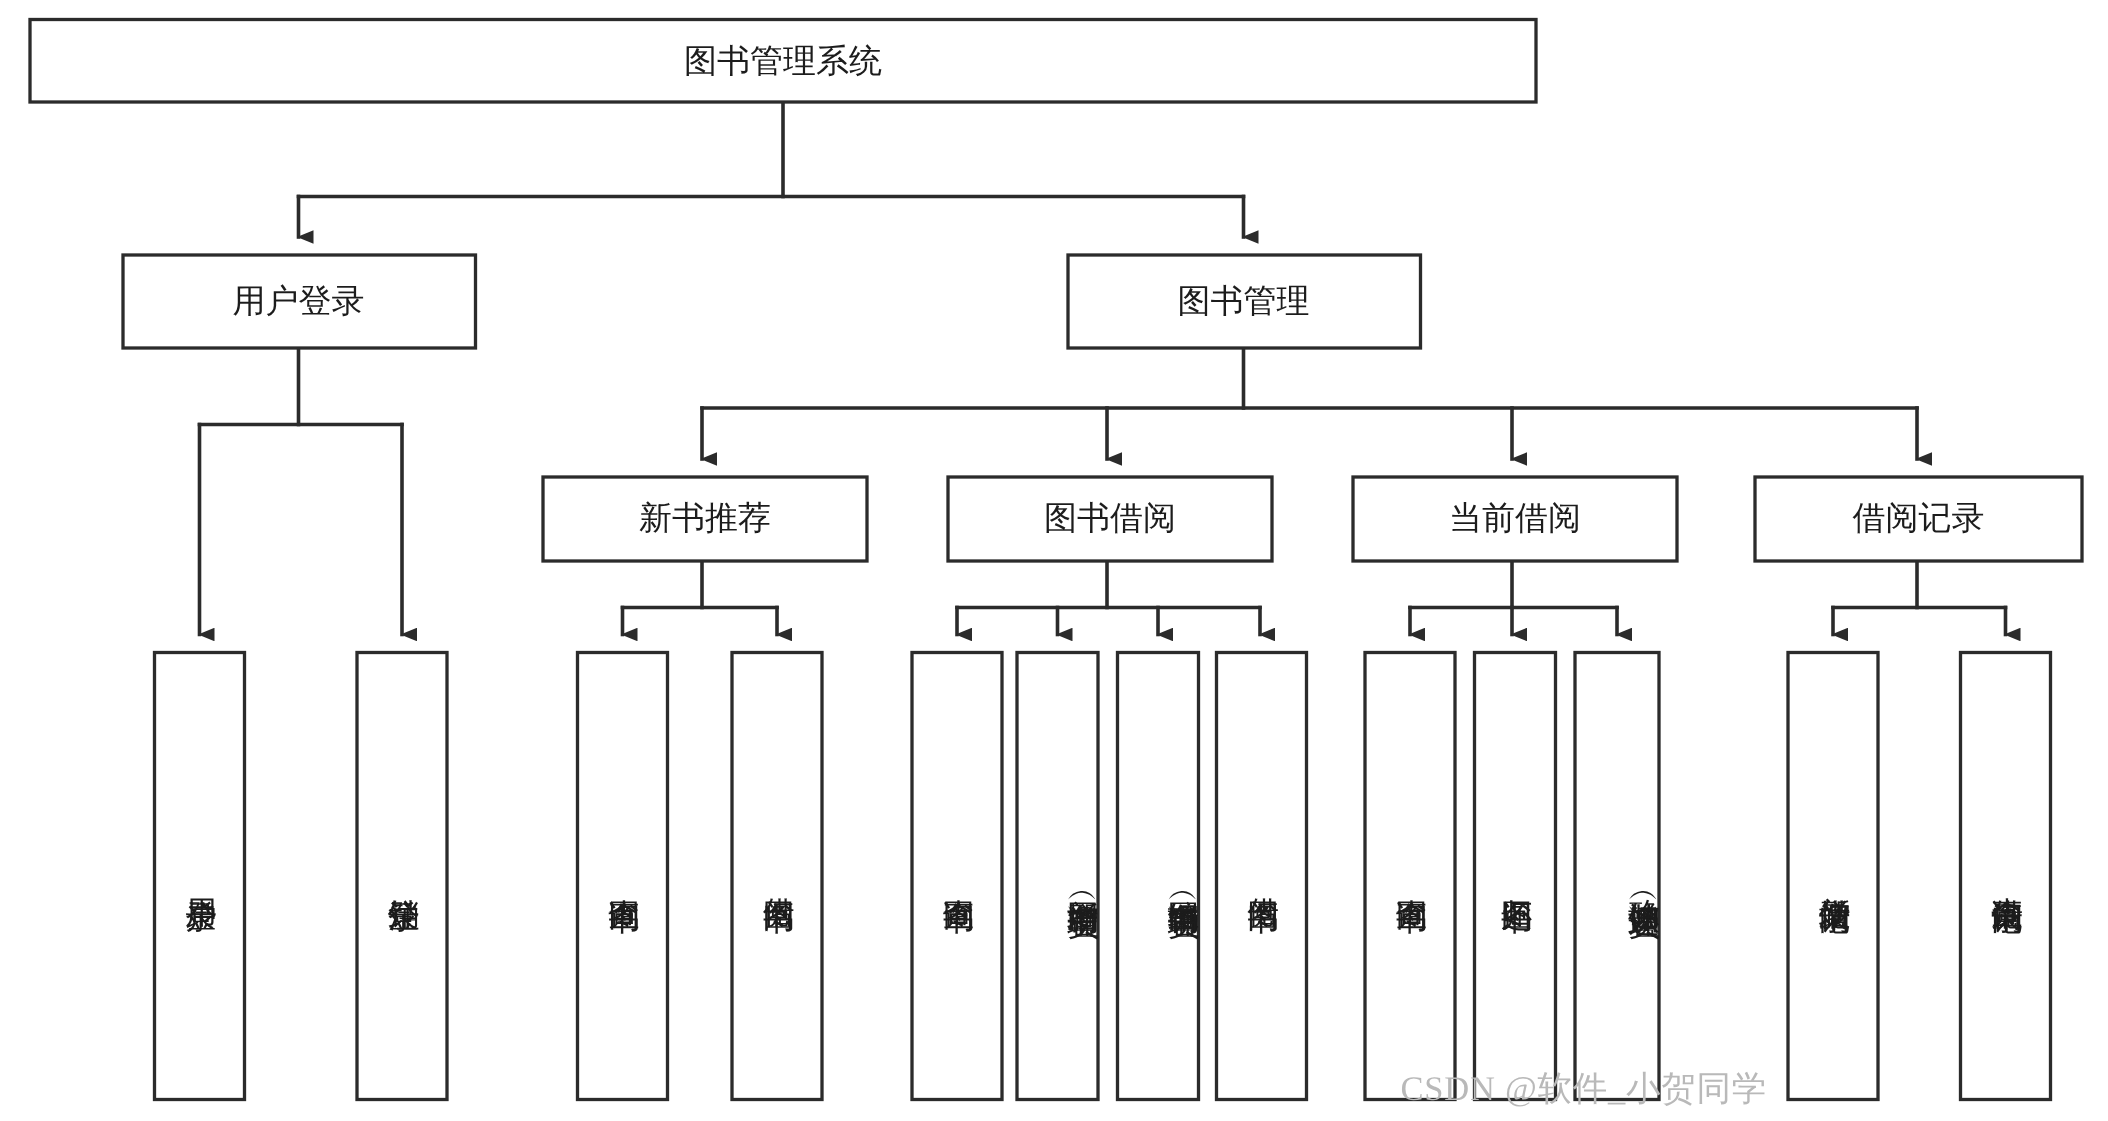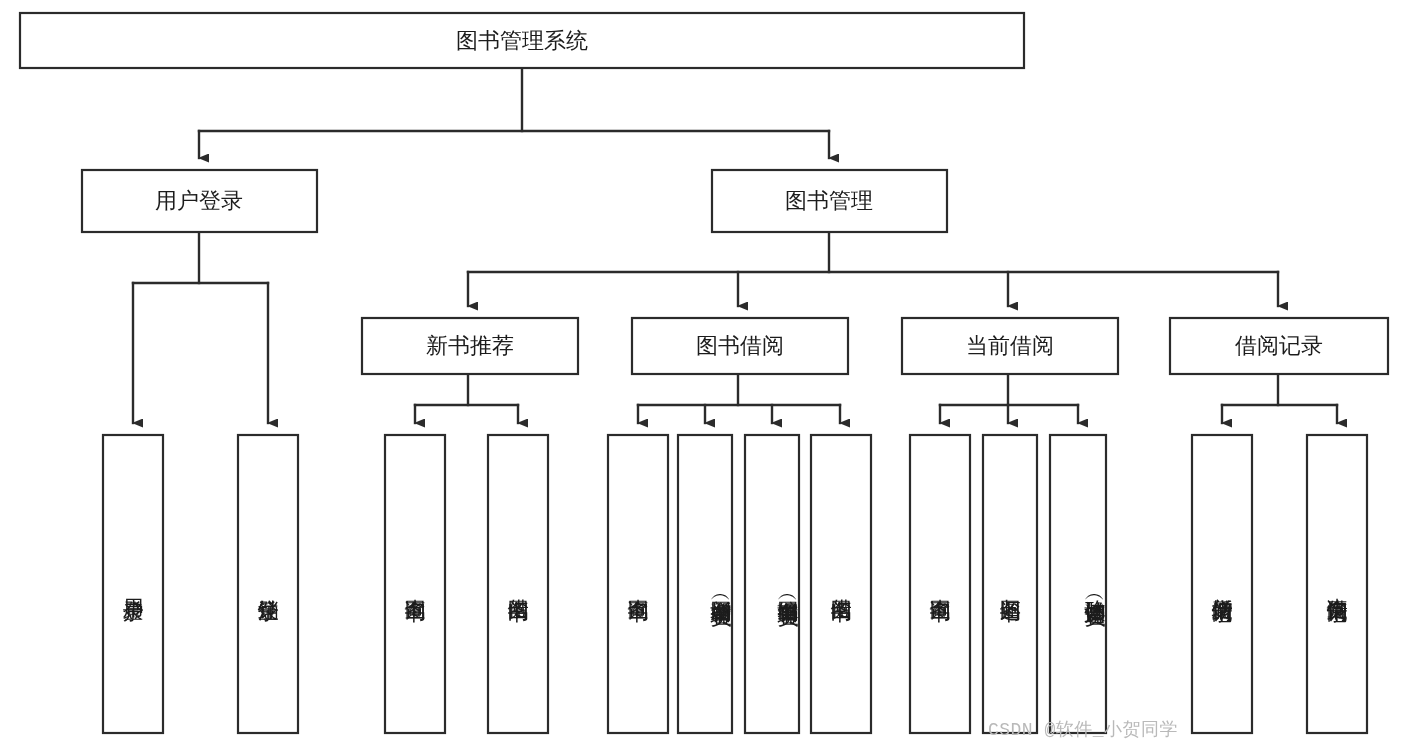--- a/index.html
+++ b/index.html
@@ -56,22 +56,22 @@
     line-height: 1.06;
     letter-spacing: 1px;
     color: #1c1c1c;
     white-space: nowrap;
     pointer-events: none;
   }
   .watermark {
     position: absolute;
     right: 8px;
     bottom: 6px;
-    font-family: Liberation Mono, monospace;
-    font-size: 18px;
+    font-family: Liberation Serif, serif;
+    font-size: 23px;
     color: #b9b9b9;
     letter-spacing: 0.5px;
     white-space: nowrap;
   }
 </style>
 </head>
 <body>
 
 <div id="diagram-root">
 

